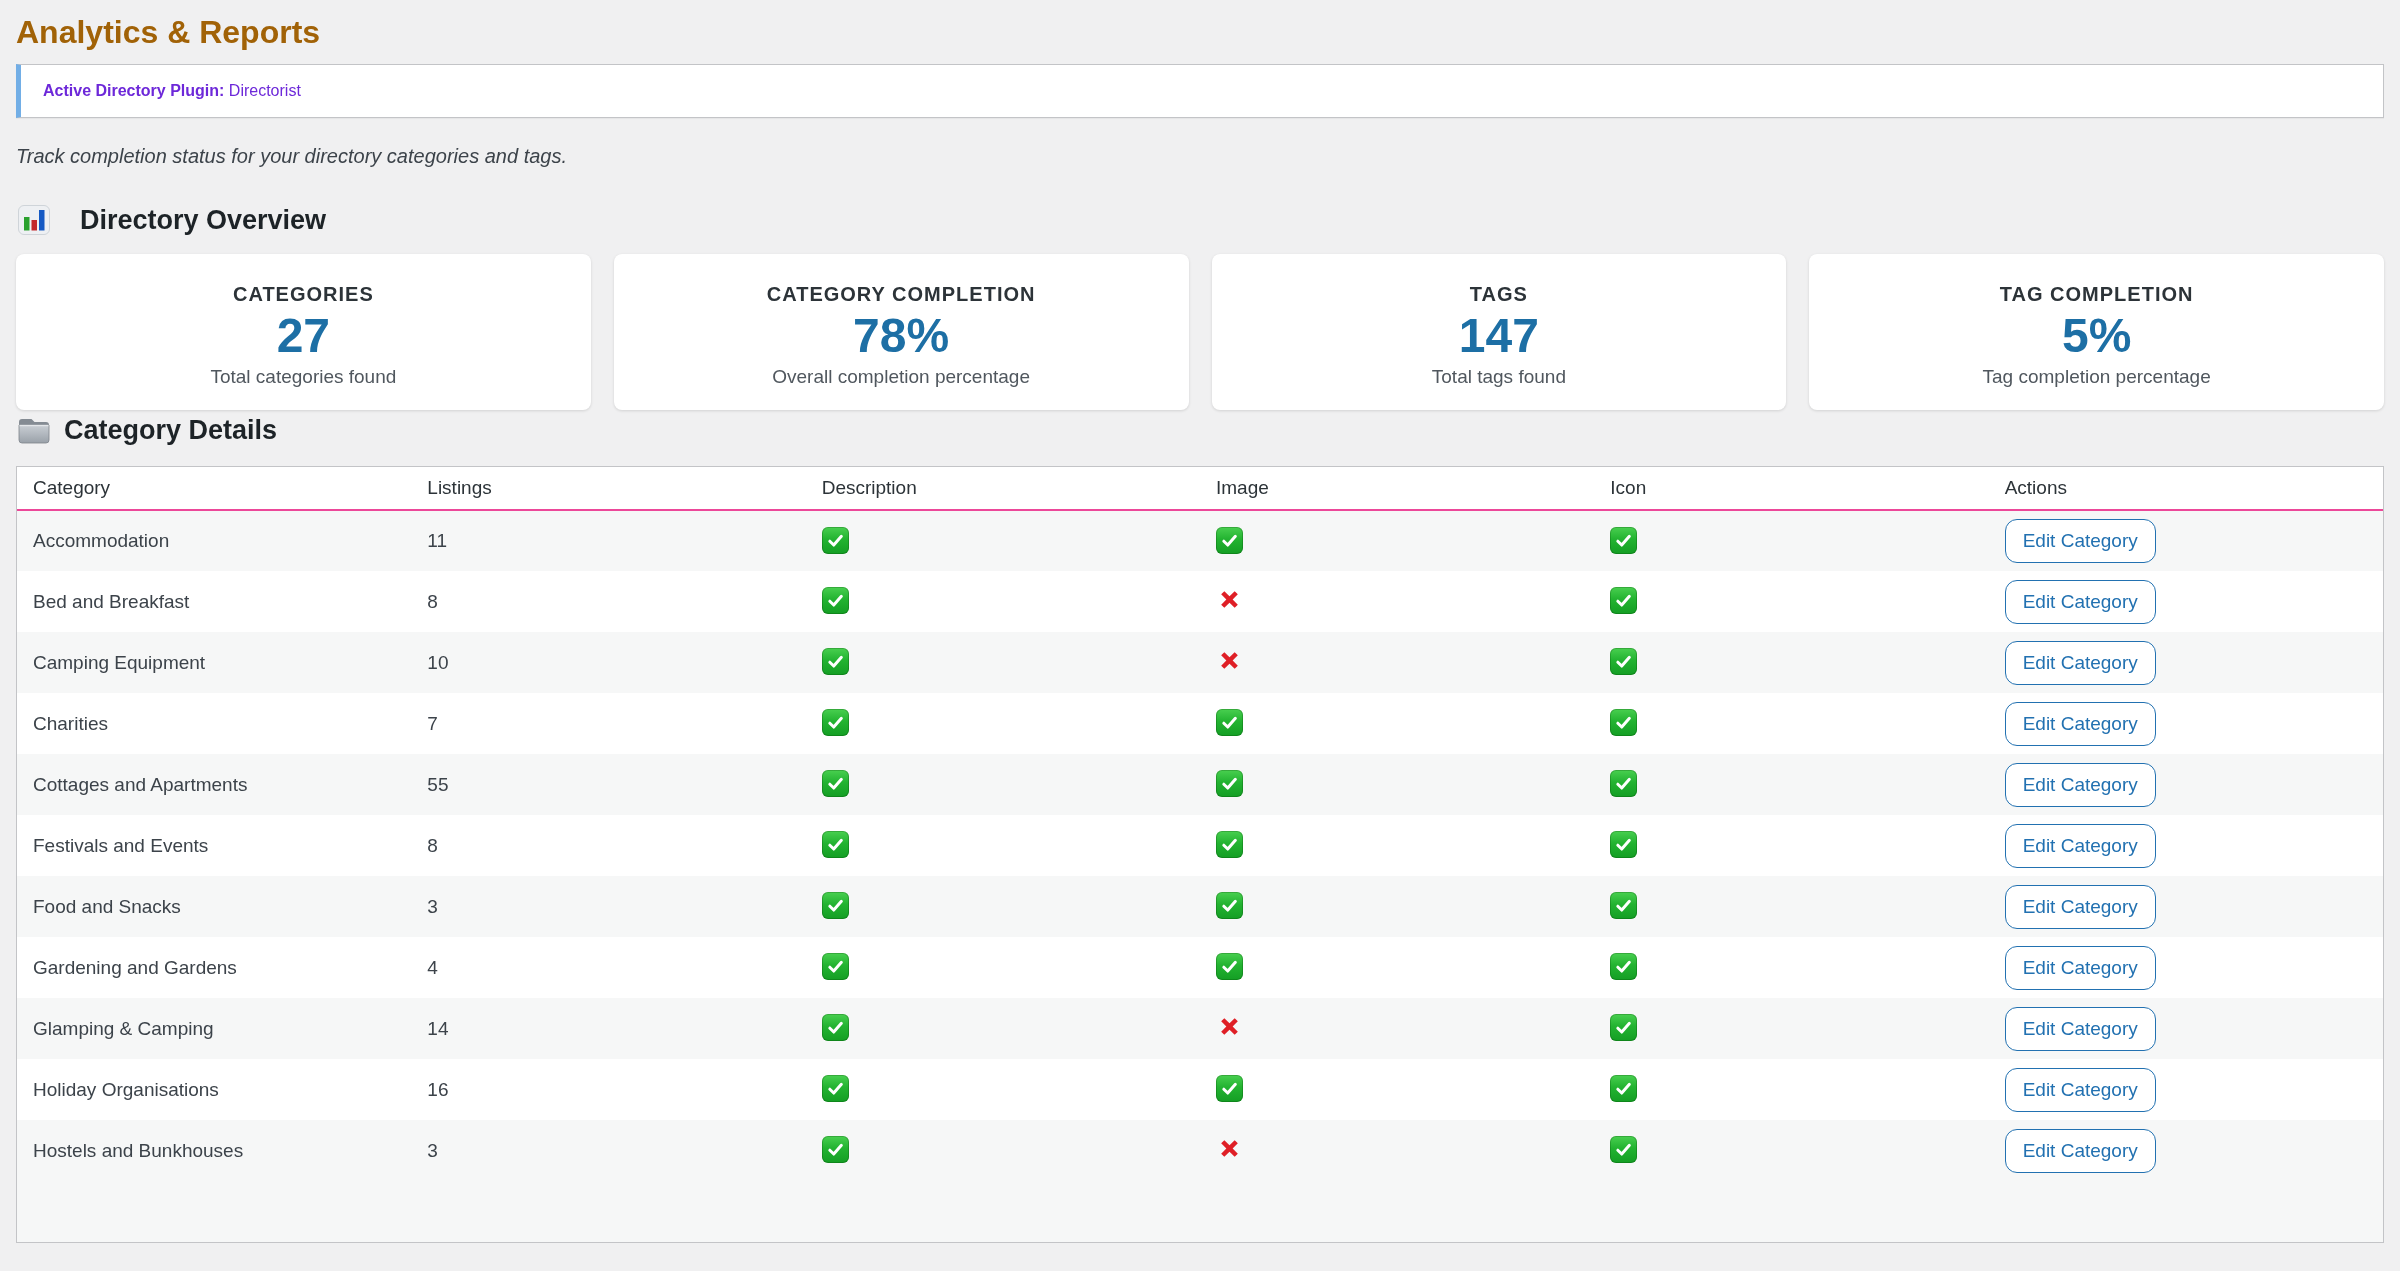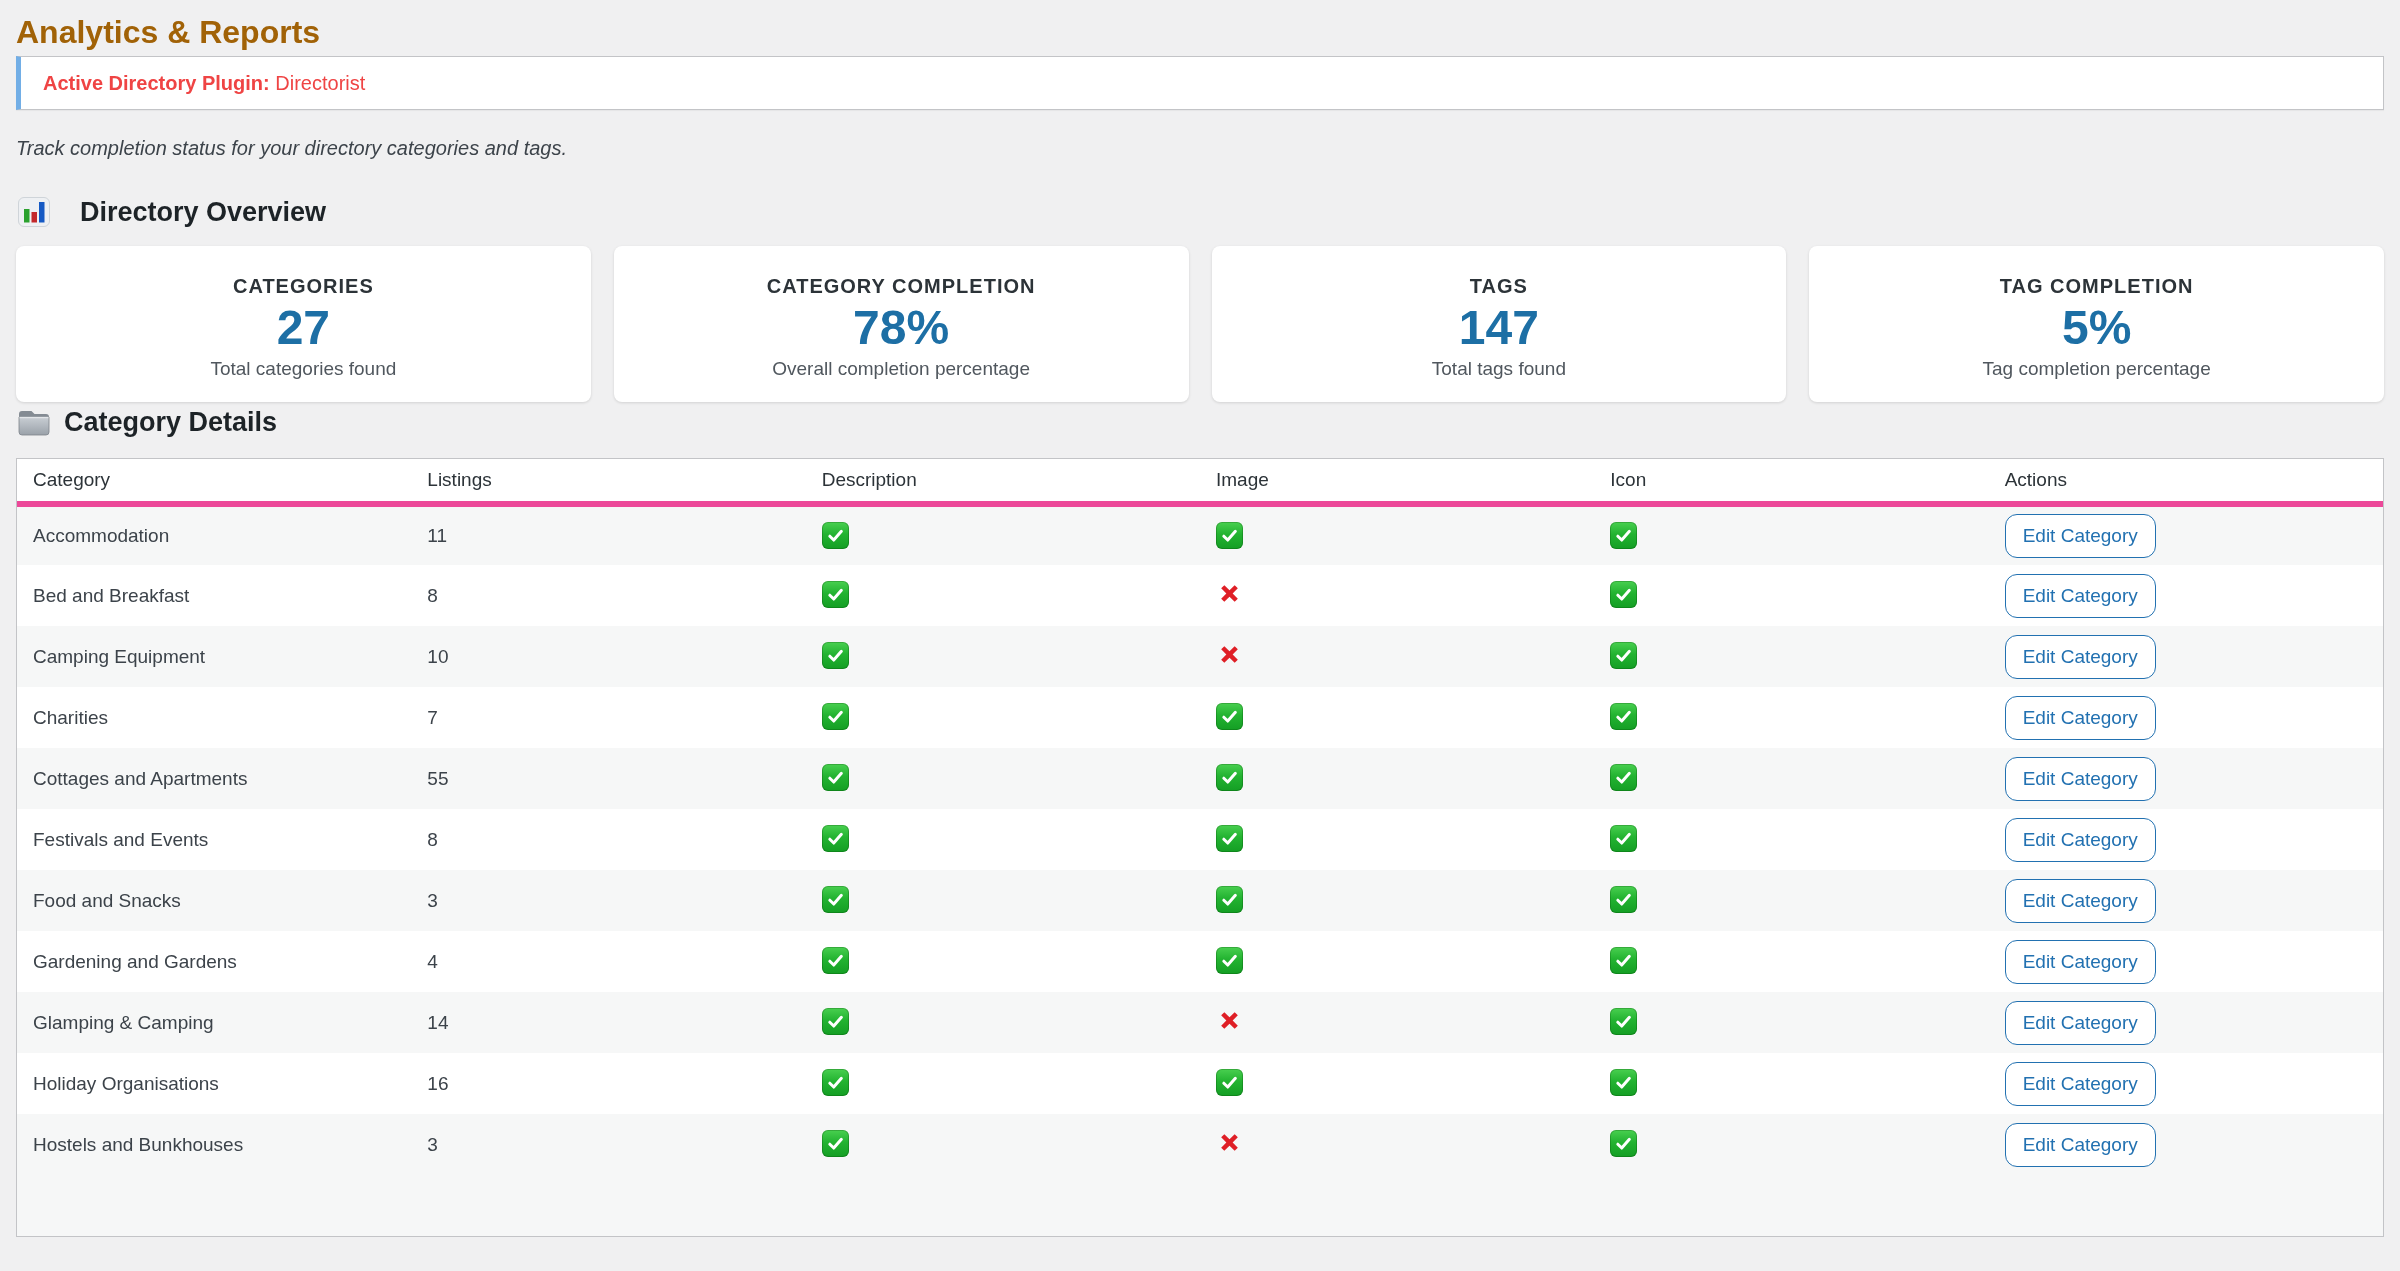--- a/index.html
+++ b/index.html
@@ -10,24 +10,24 @@
     font-family:"Liberation Sans", sans-serif;
     font-size:20px;
   }
   .page { padding:12px 16px 0 16px; }
 
   h1.page-title {
     margin:0; font-size:32px; line-height:40px; font-weight:600; color:#a16207;
   }
 
   .notice {
-    margin-top:4px; background:#fff;
+    margin-top:12px; background:#fff;
     border:1px solid #c3c4c7; border-left:5px solid #72aee6;
     box-shadow:0 1px 1px rgba(0,0,0,.04);
-    padding:15px 22px; font-size:20px; line-height:22px; color:#ef4444;
+    padding:15px 22px; font-size:16px; line-height:22px; color:#6d28d9;
   }
   .notice b { font-weight:700; }
 
   p.intro { margin:26px 0 0 0; font-size:20px; line-height:24px; color:#3c434a;font-style:italic; }
 
   h2.section-heading {
     margin:0; display:flex; align-items:center; gap:12px;
     font-size:27px; line-height:40px; font-weight:700; color:#1d2327;
   }
   h2.overview-heading { margin-top:32px;gap:28px; }
@@ -49,21 +49,21 @@
   }
   .stat-desc { margin-top:6px; font-size:19px; line-height:22px; color:#50575e; }
 
   .table-wrap {
     margin-top:16px; background:#fff; border:1px solid #c3c4c7;
   }
   table.category-table { width:100%; border-collapse:collapse; table-layout:fixed; }
   .category-table thead th {
     text-align:left; font-weight:400; font-size:19px; color:#2c3338;
     padding:10px 16px; height:42px; background:#fff;
-    border-bottom:6px solid #ec4899;
+    border-bottom:2px solid #ec4899;
     margin-left:20px;
   }
   .category-table tbody td {
     padding:0 16px; height:61px; font-size:19px; color:#3c434a;
     vertical-align:middle; background:transparent;
   }
   .category-table tbody tr:nth-child(odd) { background:#f6f7f7; }
 
   .status { display:inline-flex; align-items:center; justify-content:center; }
   .status.check {

